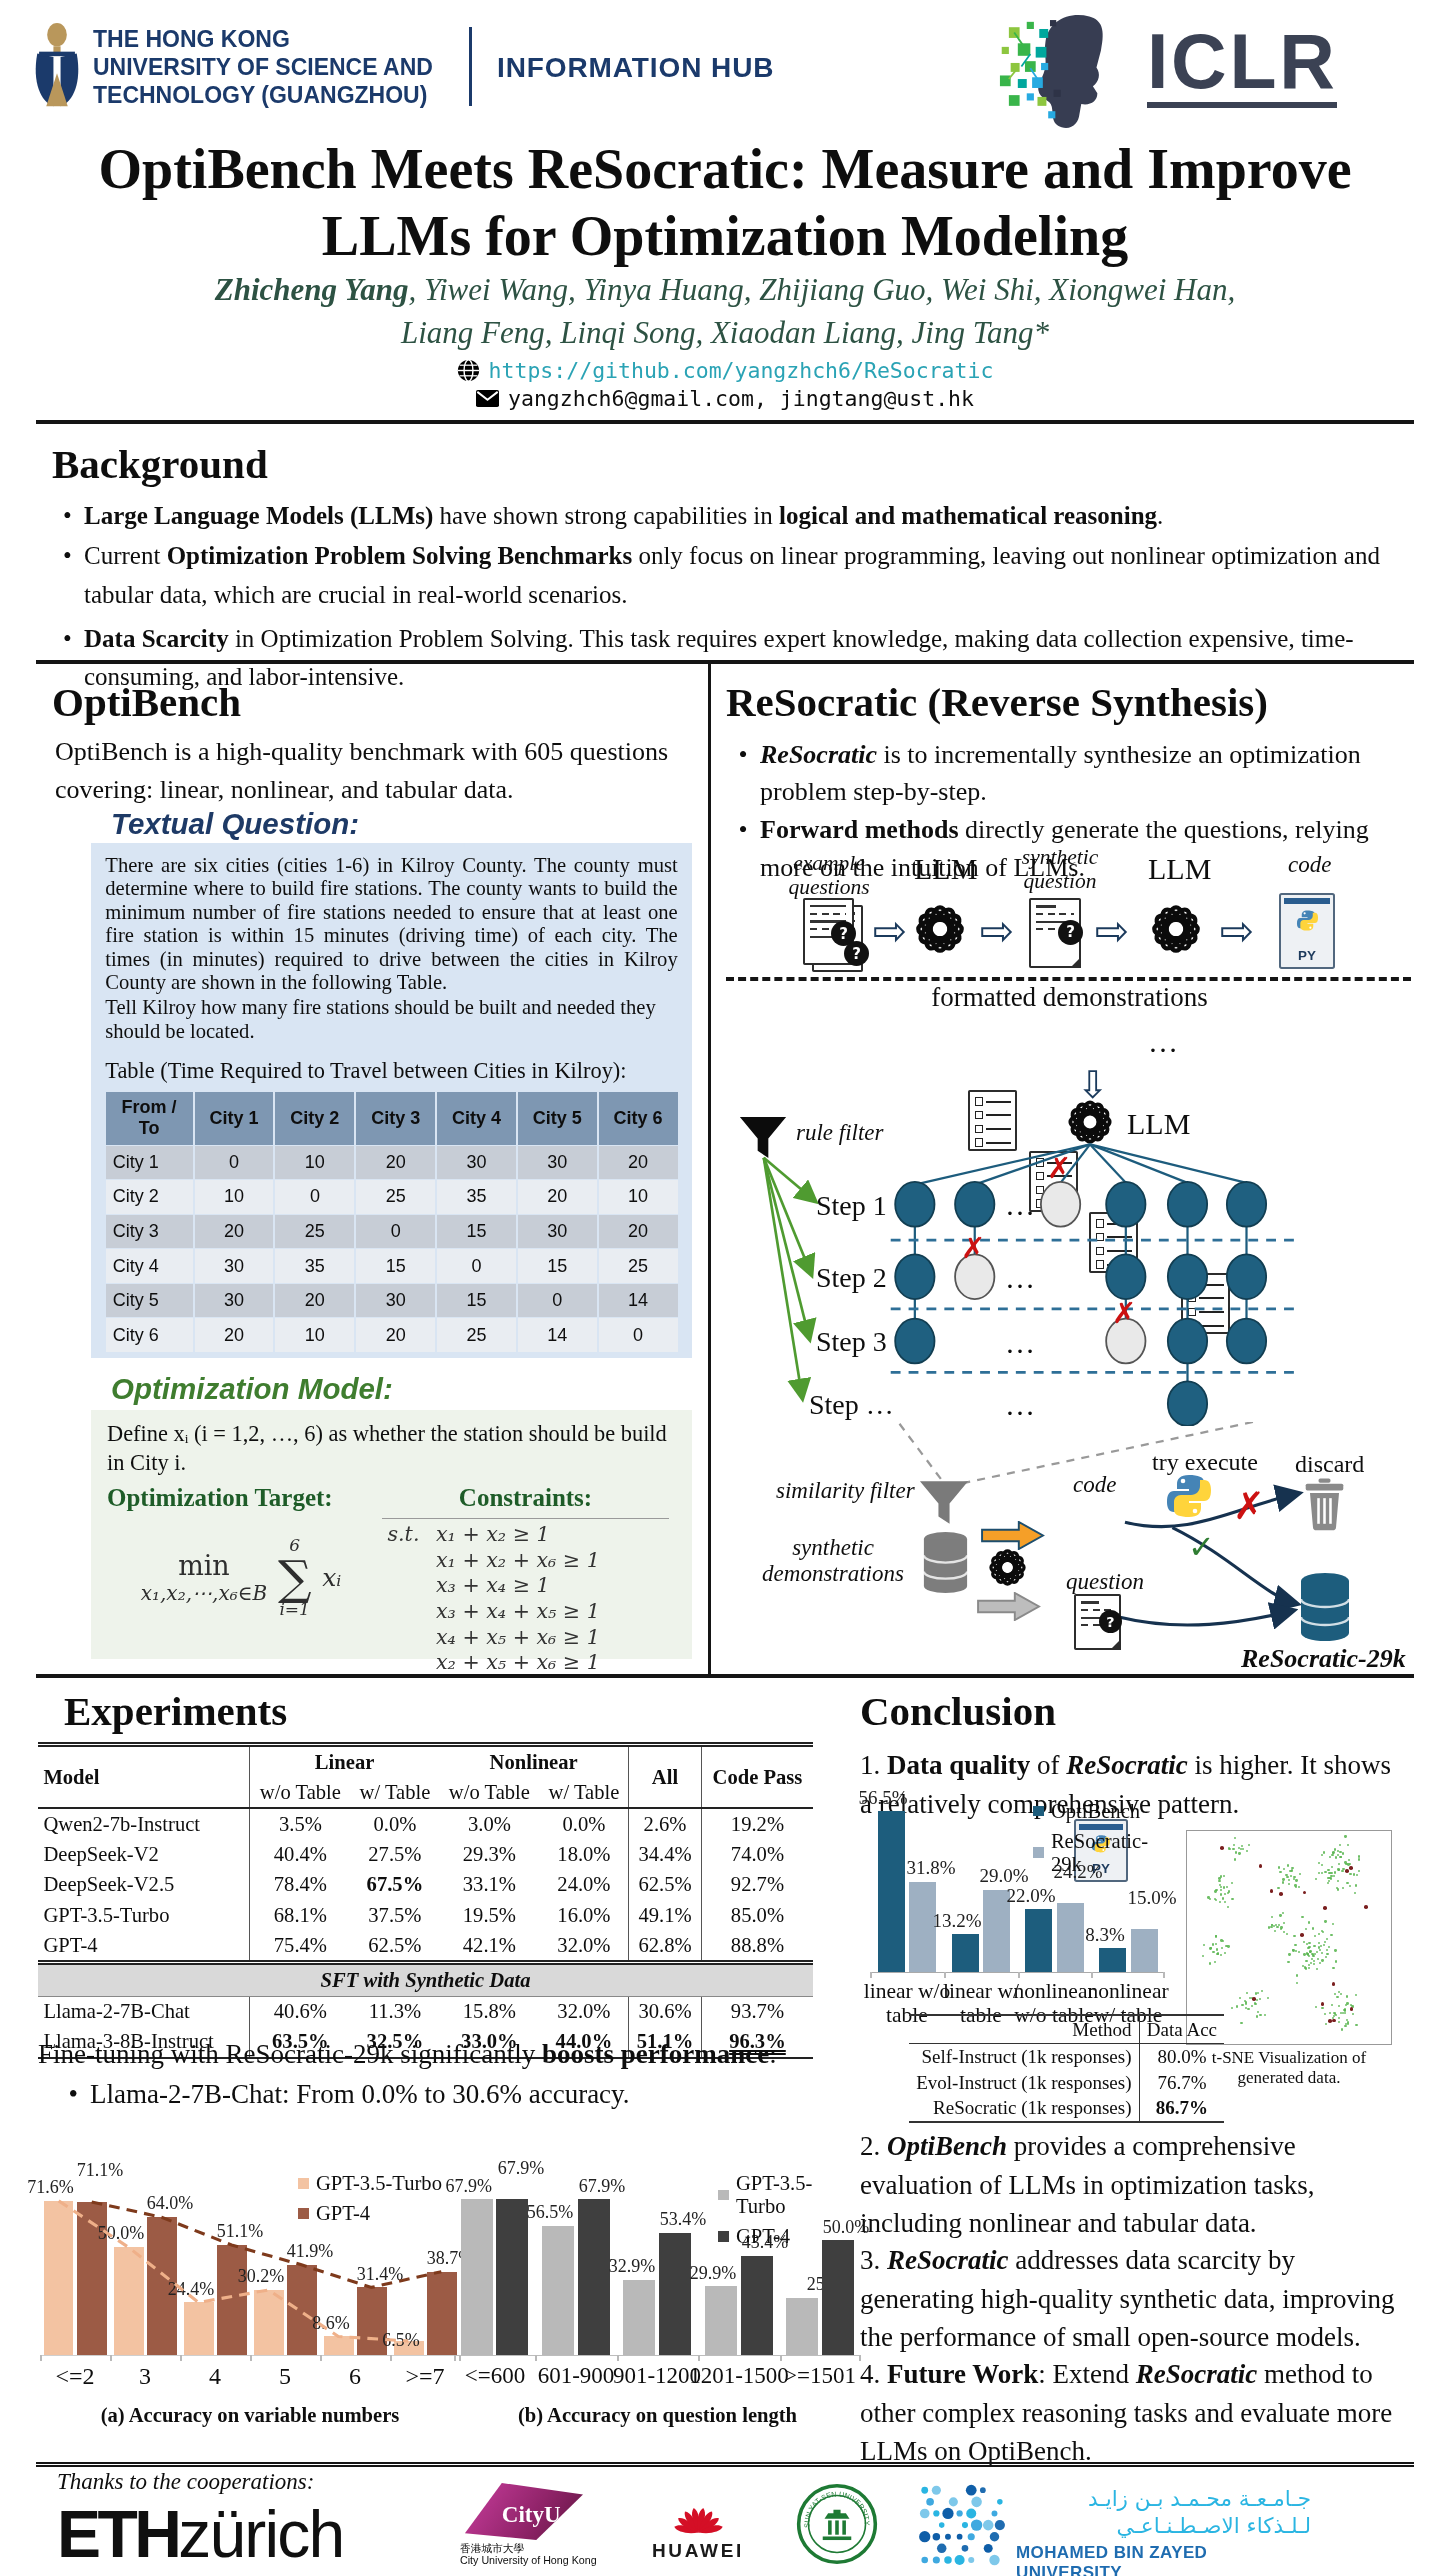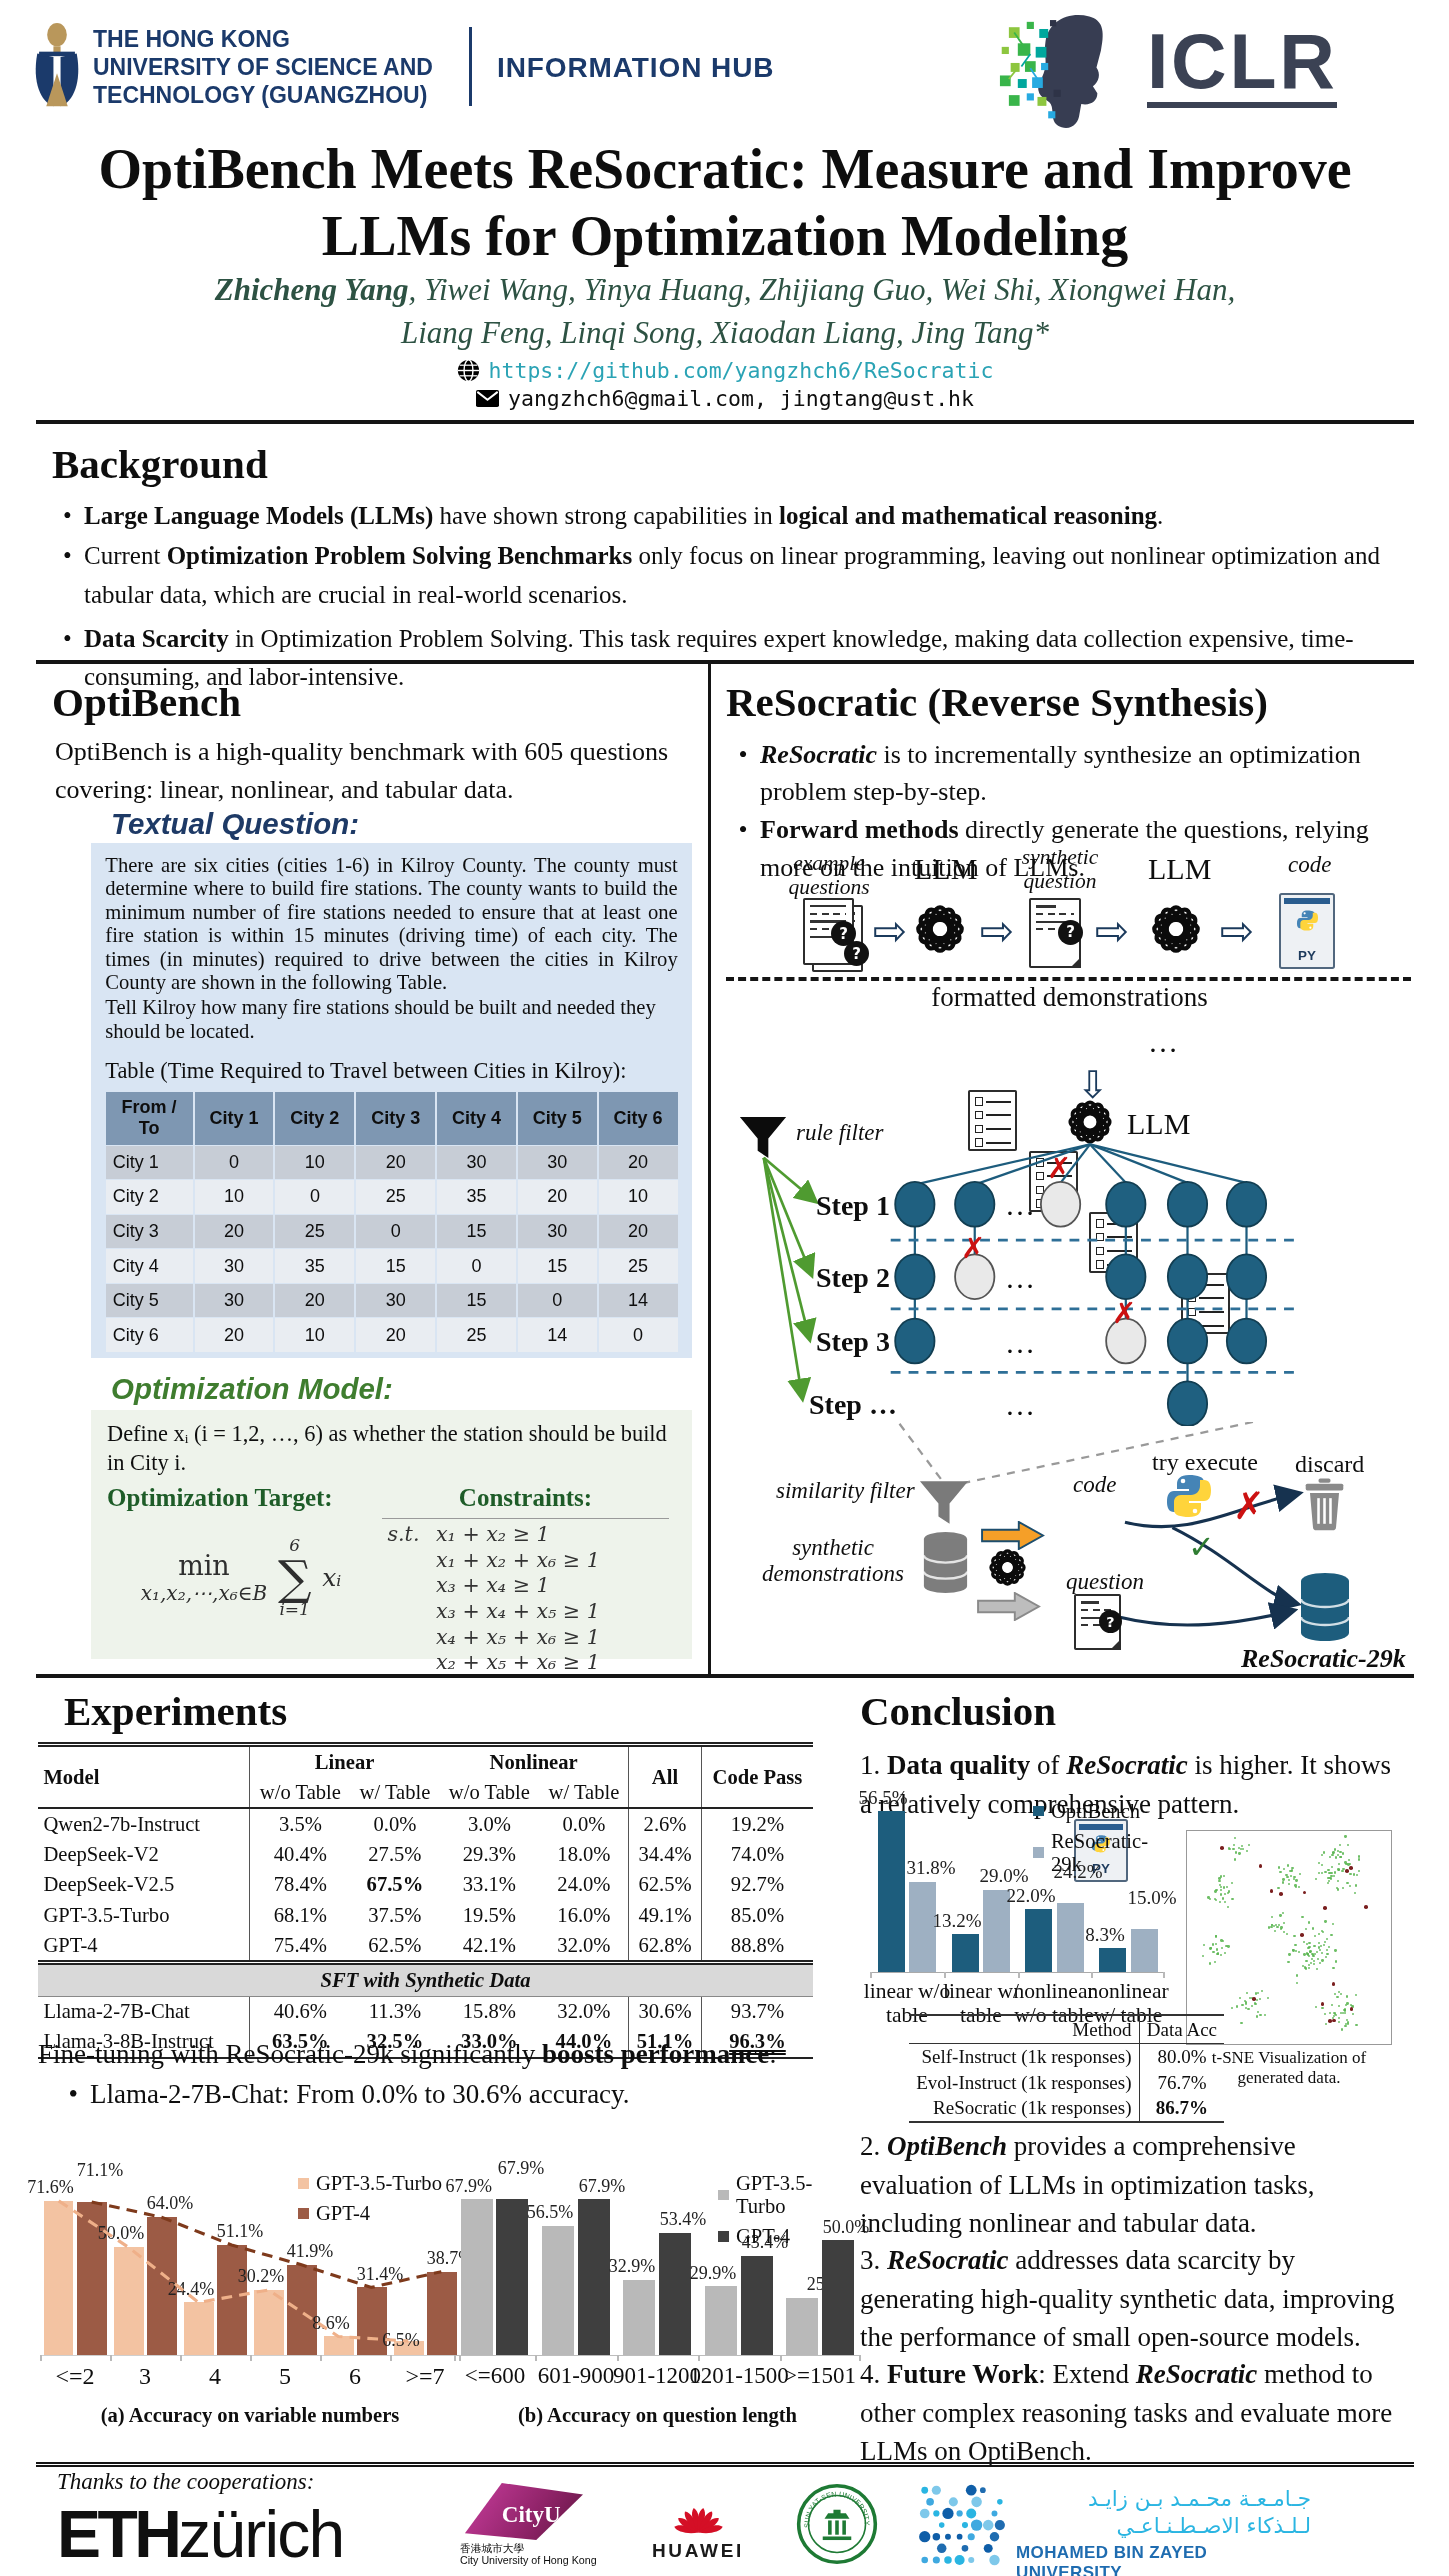--- a/index.html
+++ b/index.html
@@ -58,21 +58,21 @@
   .llm-word{font-size:30px;}
   .oarrow{font-family:"DejaVu Sans",sans-serif;color:#1b3a5c;font-size:41px;line-height:1;}
   .doc{background:#fff;border:2.2px solid #2c2c2c;border-radius:1.8px;position:relative;}
   .dline{height:2.2px;background:#333;margin:5.4px 5.4px 0 5.4px;}
   .dline.dash{background:repeating-linear-gradient(90deg,#333 0 7.2px,transparent 7.2px 11.6px);}
   .qc{position:absolute;border-radius:50%;background:#111;color:#fff;display:flex;align-items:center;justify-content:center;
       font-family:"DejaVu Sans",sans-serif;font-weight:bold;}
   .frow{display:flex;align-items:center;gap:3.6px;margin:5.4px 4.5px 0 4.5px;}
   .fsq{width:6.3px;height:6.3px;border:1.6px solid #222;flex:0 0 auto;}
   .fln{height:2px;background:#222;flex:1;}
-  .step-lab{font-size:28px;font-weight:bold;}
+  .step-lab{font-size:28px;}
   .dots{font-size:30px;letter-spacing:1.8px;}
   .xmark{color:#cc1111;font-family:"DejaVu Sans",sans-serif;font-weight:bold;font-size:29px;line-height:1;}
   .vmark{color:#2f7d32;font-family:"DejaVu Sans",sans-serif;font-weight:bold;font-size:32px;line-height:1;}
   .dashed-div{border-top:4.5px dashed #151515;}
   .pyfile{background:#eef1f4;border:2.2px solid #51677e;border-radius:2.7px;position:relative;}
   .pyfile .bar{height:6.3px;background:#2a5d8f;margin:2.7px;}
   .pyfile .py{position:absolute;bottom:3.6px;left:0;right:0;text-align:center;font-family:"Liberation Sans",sans-serif;
               font-weight:bold;color:#1d3a5c;font-size:13.4px;}
   .ear{position:absolute;right:-1.8px;bottom:-1.8px;width:0;height:0;border-left:11.6px solid transparent;border-bottom:11.6px solid #2c2c2c;}
 

